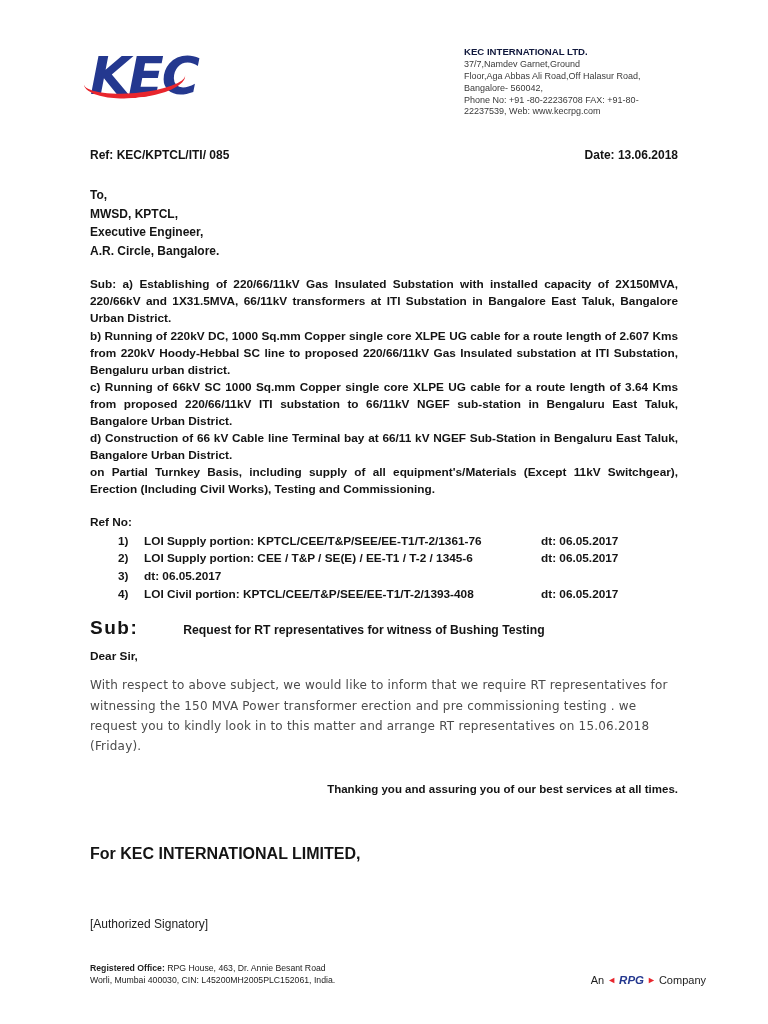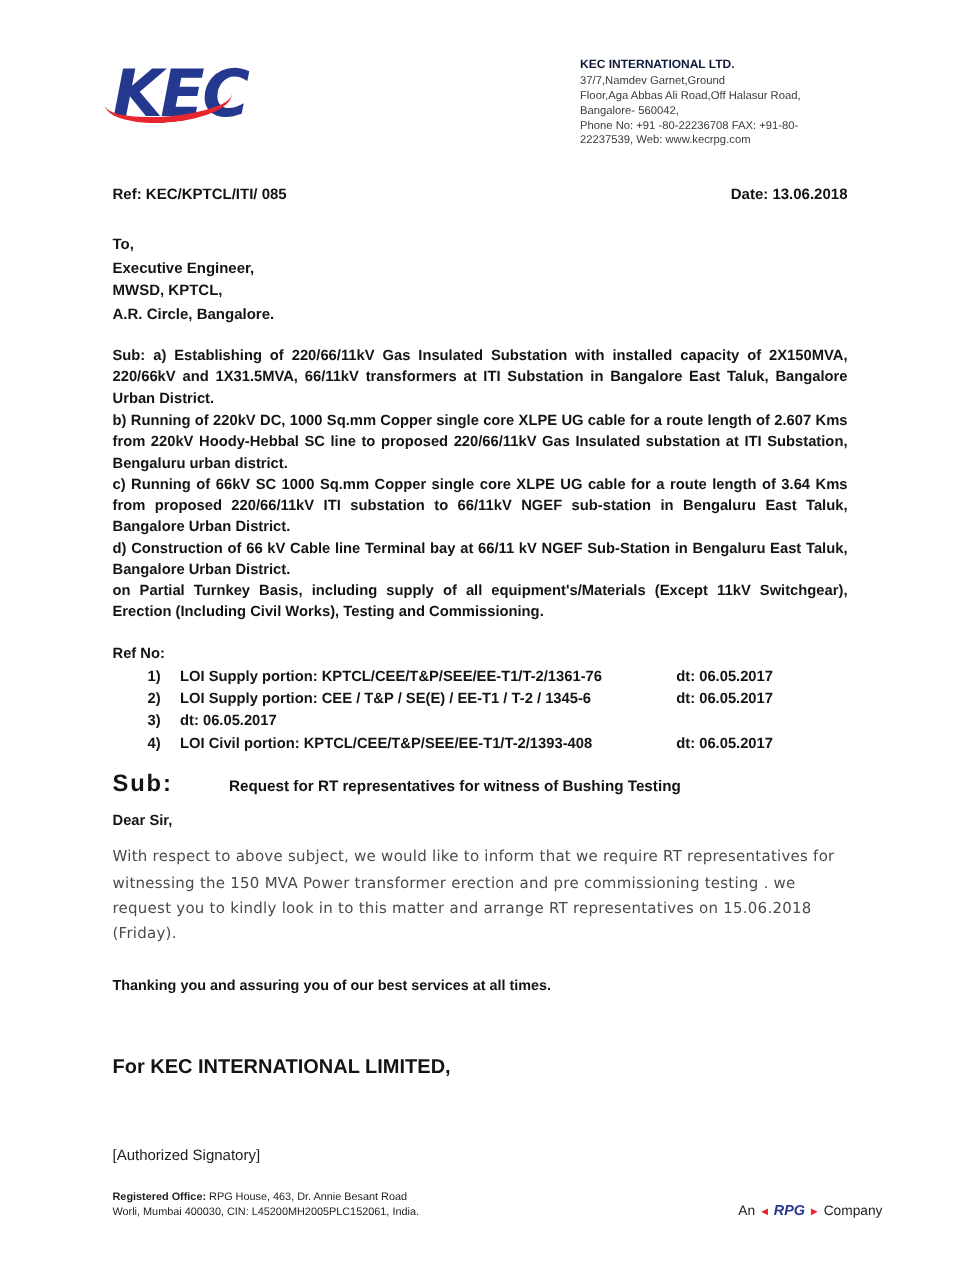--- a/index.html
+++ b/index.html
@@ -52,26 +52,26 @@
   .sub-label { font-size: 19px; letter-spacing: 1.5px; margin-right: 9px; }
   .sub-text { font-size: 12.2px; }
 
   .salutation { margin-top: 10px; font-weight: bold; font-size: 11.8px; }
 
   .body-par {
     margin-top: 12px; font-family: "DejaVu Sans", sans-serif;
     font-size: 12px; line-height: 1.7; color: #4b4b4b; letter-spacing: 0.2px;
   }
 
-  .closing { margin-top: 26px; font-weight: bold; font-size: 11.5px; }
+  .closing { margin-top: 26px; font-weight: bold; font-size: 11.5px; text-align: right; }
   .signoff { margin-top: 50px; font-weight: bold; font-size: 16px; }
   .signatory { margin-top: 54px; font-size: 12px; color: #1d1d1d; font-weight: 500; }
 
   
-  .footer { position: absolute; left: 90px; right: 62px; bottom: 49px; display: flex; justify-content: space-between; align-items: flex-end; }
+  .footer { position: absolute; left: 90px; right: 62px; bottom: 38px; display: flex; justify-content: space-between; align-items: flex-end; }
   .footer-left { font-size: 8.7px; line-height: 1.4; color: #1d1d1d; }
   .footer-left .reg-label { font-weight: bold; }
   .footer-left .line1-rest { font-weight: normal; }
   .footer-right { font-size: 11px; color: #1d1d1d; display: flex; align-items: center; gap: 3px; white-space: nowrap; }
   .rpg-arrow { color: #e8262d; font-size: 9px; font-weight: bold; }
   .rpg-mark { font-style: italic; font-weight: bold; color: #24388f; font-size: 11.5px; }
 </style>
 </head>
 <body>
 
@@ -93,22 +93,22 @@
       </div>
     </div>
 
     <div class="meta-row">
       <span>Ref: KEC/KPTCL/ITI/ 085</span>
       <span>Date: 13.06.2018</span>
     </div>
 
     <div class="recipient">
       <div>To,</div>
+      <div>MWSD, KPTCL,</div>
       <div>Executive Engineer,</div>
-      <div>MWSD, KPTCL,</div>
       <div>A.R. Circle, Bangalore.</div>
     </div>
 
     <div class="subject-block">
       <p>Sub: a) Establishing of 220/66/11kV Gas Insulated Substation with installed capacity of 2X150MVA, 220/66kV and 1X31.5MVA, 66/11kV transformers at ITI Substation in Bangalore East Taluk, Bangalore Urban District.</p>
       <p>b) Running of 220kV DC, 1000 Sq.mm Copper single core XLPE UG cable for a route length of 2.607 Kms from 220kV Hoody-Hebbal SC line to proposed 220/66/11kV Gas Insulated substation at ITI Substation, Bengaluru urban district.</p>
       <p>c) Running of 66kV SC 1000 Sq.mm Copper single core XLPE UG cable for a route length of 3.64 Kms from proposed 220/66/11kV ITI substation to 66/11kV NGEF sub-station in Bengaluru East Taluk, Bangalore Urban District.</p>
       <p>d) Construction of 66 kV Cable line Terminal bay at 66/11 kV NGEF Sub-Station in Bengaluru East Taluk, Bangalore Urban District.</p>
       <p>on Partial Turnkey Basis, including supply of all equipment's/Materials (Except 11kV Switchgear), Erection (Including Civil Works), Testing and Commissioning.</p>
     </div>

